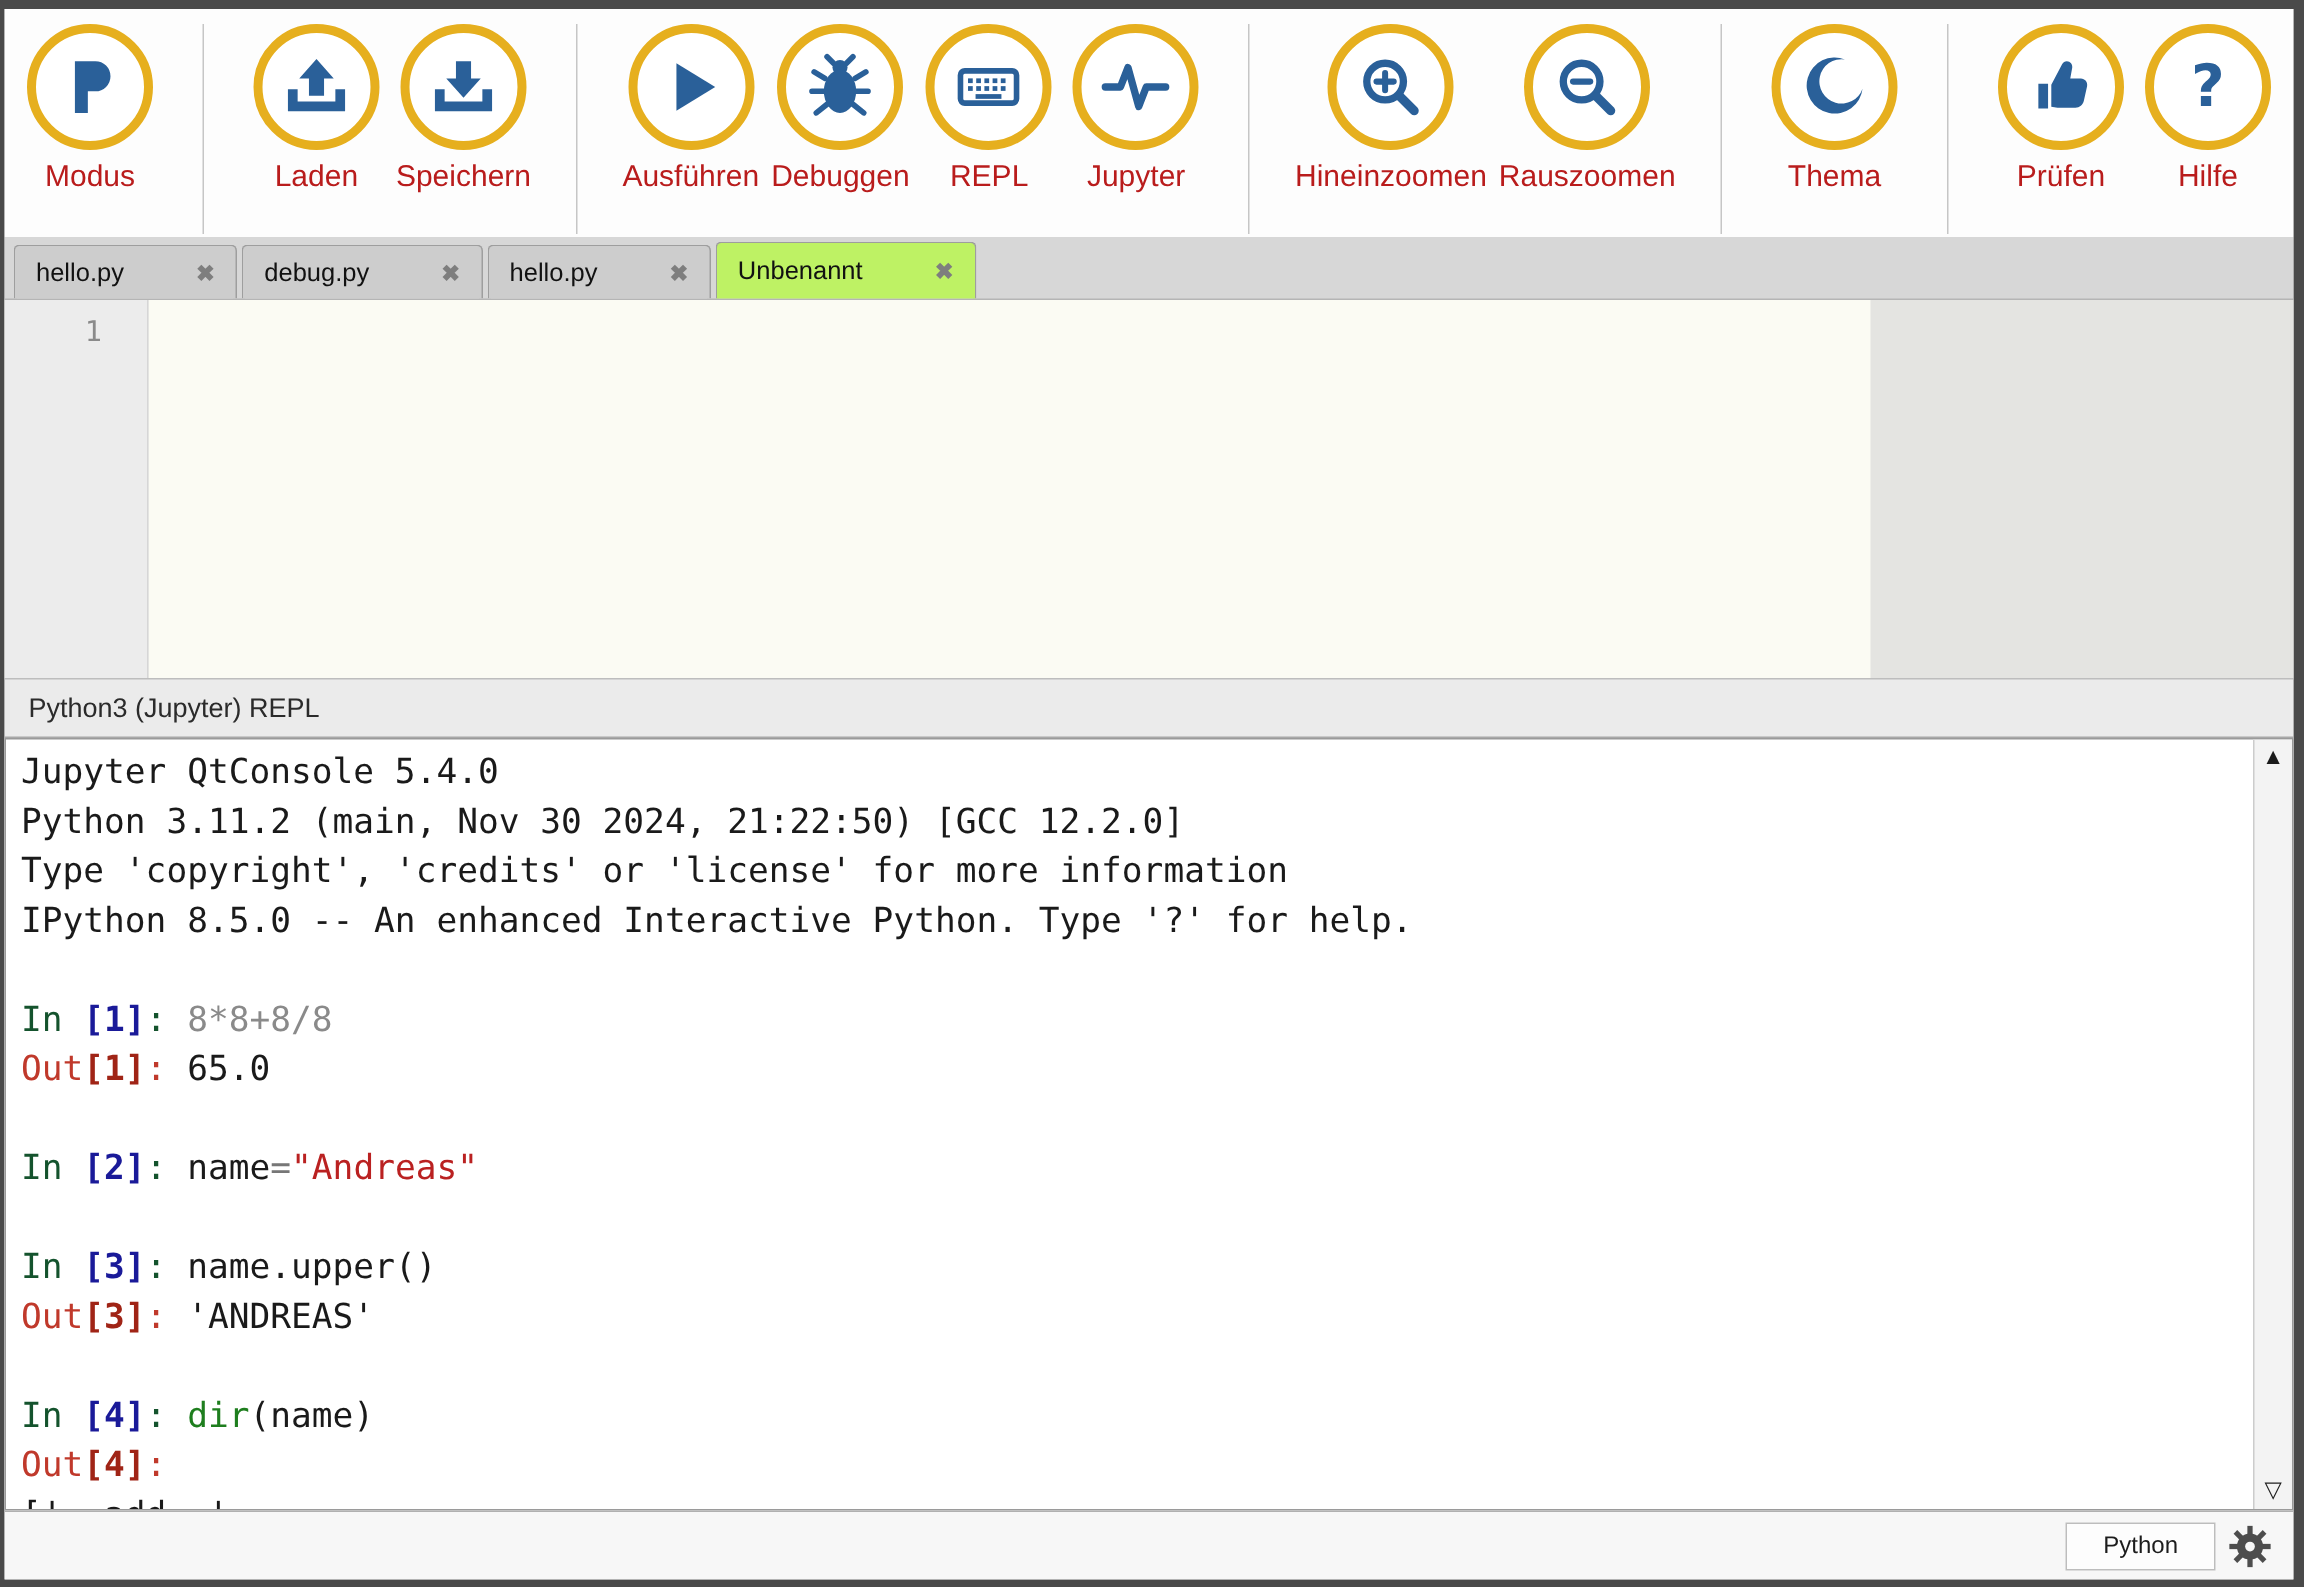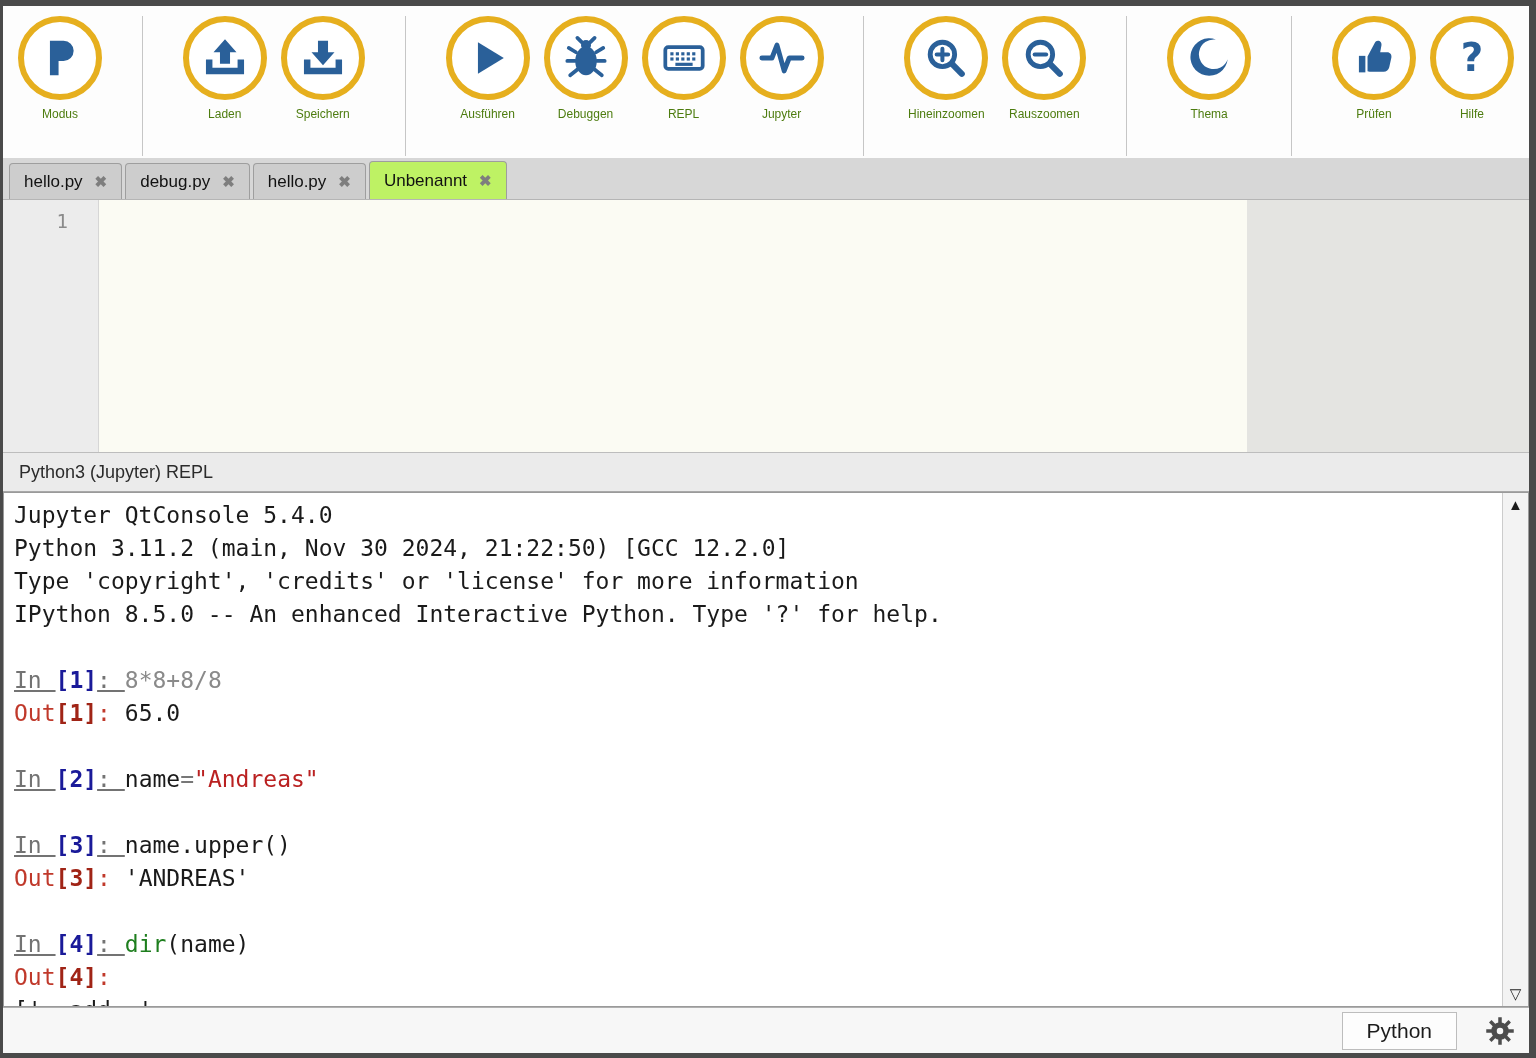--- a/index.html
+++ b/index.html
@@ -25,34 +25,34 @@
   }
   .tb-group { display: flex; }
   .tb-divider { width: 1px; background: #c6c6c6; height: 140px; margin: 0 2px; flex: 0 0 auto; }
   .tool { min-width: 98px; padding: 0 4px; display: flex; flex-direction: column; align-items: center; cursor: default; }
   .circle {
     width: 84px; height: 84px; border-radius: 50%;
     border: 6px solid #e6af1e; background: #fff;
     display: flex; align-items: center; justify-content: center;
   }
   .circle svg { width: 46px; height: 46px; }
-  .tool-label { margin-top: 7px; font-size: 12px; color: #4d7c0f; white-space: nowrap; }
+  .tool-label { margin-top: 7px; font-size: 20px; color: #b91c1c; white-space: nowrap; }
 
   
   .tabbar {
     height: 42px; background: #d7d7d7;
     display: flex; align-items: flex-end;
     padding: 0 0 0 6px; flex: 0 0 auto;
     border-bottom: 1px solid #b5b5b5;
   }
   .tab {
     height: 36px; display: flex; align-items: center;
     padding: 0 14px; margin-right: 3px;
     background: #cdcdcd; border: 1px solid #9e9e9e; border-bottom: none;
-    border-radius: 4px 4px 0 0; font-size: 17px; color: #111; cursor: default;
+    border-radius: 4px 4px 0 0; font-size: 17px; color: #111; cursor: default; gap: 36px;
   }
   .tab.active { background: #bef264; height: 38px; align-items: center; }
   .tab-close { margin-left: 12px; color: #7e7e7e; font-weight: bold; font-size: 15px; }
 
   
   .editor { height: 252px; display: flex; flex: 0 0 auto; background: #fbfbf3; position: relative; }
   .gutter {
     width: 96px; background: #ececec; border-right: 1px solid #d6d6d6;
     font-family: "DejaVu Sans Mono", monospace; font-size: 19px; color: #8a8a8a;
     text-align: right; padding: 10px 30px 0 0; flex: 0 0 auto;
@@ -72,21 +72,21 @@
   .console-wrap { flex: 1 1 auto; position: relative; background: #ffffff; border: 1px solid #9a9a9a; overflow: hidden; }
   .console {
     position: absolute; left: 0; top: 0; right: 26px; bottom: 0;
     padding: 6px 0 0 10px; overflow: hidden;
     font-family: "DejaVu Sans Mono", monospace; font-size: 23px; line-height: 33px;
     white-space: pre;
   }
   .cline { height: 33px; }
   .c-p   { color: #1a1a1a; }
   .c-dim { color: #8a8a8a; }
-  .c-in  { color: #737373; text-decoration: underline; }
+  .c-in  { color: #14532d; }
   .c-inb { color: #1a1a99; font-weight: bold; }
   .c-out { color: #c0392b; }
   .c-outb{ color: #a02416; font-weight: bold; }
   .c-str { color: #ba2121; }
   .c-op  { color: #777777; }
   .c-fn  { color: #1e7e1e; }
 
   .scrollbar {
     position: absolute; right: 0; top: 0; bottom: 0; width: 26px;
     background: #f3f3f3; border-left: 1px solid #cccccc;
@@ -96,22 +96,22 @@
   .sb-up, .sb-down { cursor: default; line-height: 16px; }
 
   
   .statusbar {
     height: 46px; background: #f7f7f7; border-top: 1px solid #b0b0b0;
     display: flex; align-items: center; justify-content: flex-end;
     padding-right: 14px; flex: 0 0 auto;
   }
   .interp {
     border: 1px solid #bdbdbd; background: #fdfdfd;
-    font-size: 21px; color: #1c1c1c;
-    padding: 6px 24px; margin-right: 28px;
+    font-size: 16px; color: #1c1c1c;
+    padding: 6px 24px; margin-right: 8px;
   }
   .gear { display: flex; align-items: center; }
   .gear svg { width: 30px; height: 30px; }
 </style>
 </head>
 <body>
 
 <div class="window">
 
   <div class="toolbar">

